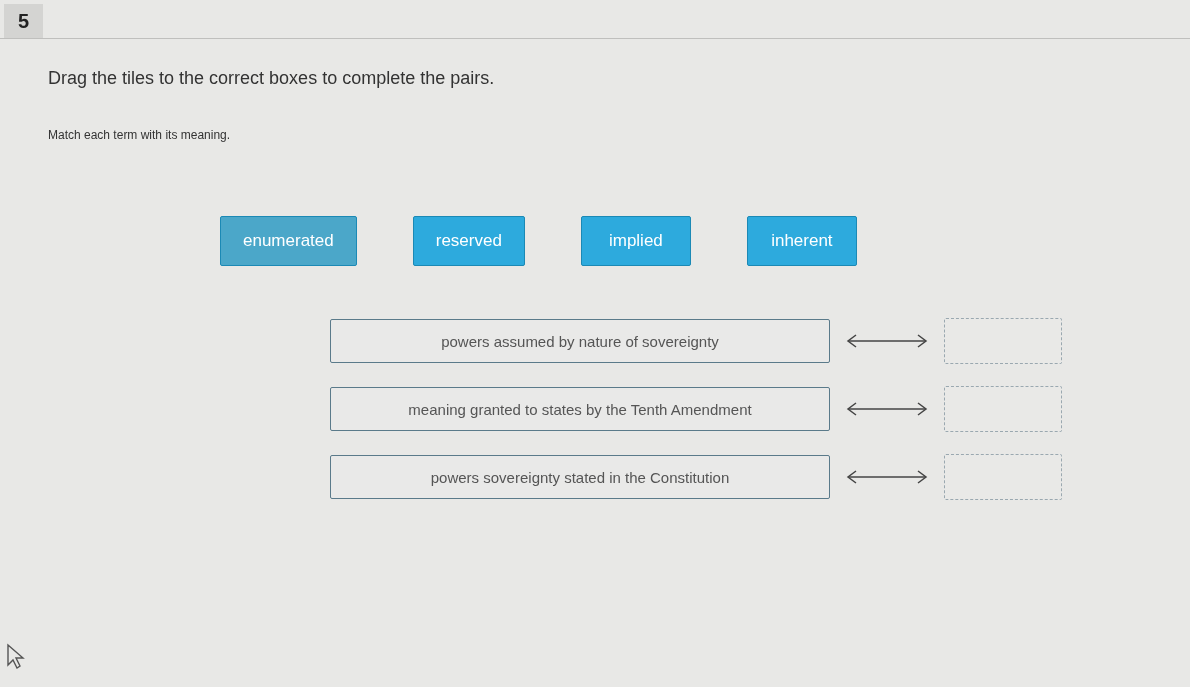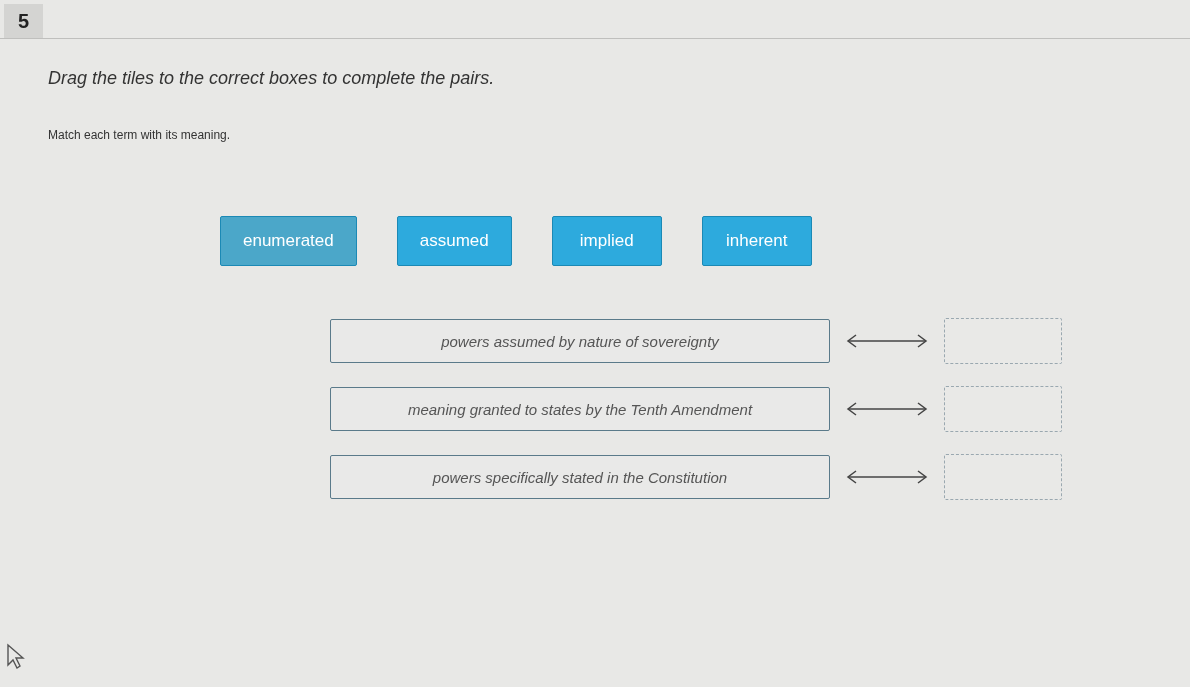--- a/index.html
+++ b/index.html
@@ -28,35 +28,34 @@
       right: 0;
       height: 1px;
       background: #bfbfbd;
     }
     .instruction1 {
       position: absolute;
       top: 68px;
       left: 48px;
       font-size: 18px;
       color: #333;
-      font-style: italic;
     }
     .instruction2 {
       position: absolute;
       top: 128px;
       left: 48px;
       font-size: 12px;
       color: #333;
     }
     .tiles-row {
       position: absolute;
       top: 216px;
       left: 220px;
       display: flex;
-      gap: 40px;
+      gap: 56px;
     }
     .tile {
       background: #2daadd;
       color: #fff;
       font-size: 17px;
       padding: 14px 22px;
       border: 1px solid #1b89b5;
       border-radius: 2px;
       cursor: grab;
       user-select: none;
@@ -82,21 +81,20 @@
       width: 500px;
       height: 44px;
       border: 1px solid #5a7a8a;
       border-radius: 2px;
       display: flex;
       align-items: center;
       justify-content: center;
       font-size: 15px;
       color: #555;
       background: rgba(255,255,255,0.08);
-      font-style: italic;
     }
     .arrow-svg {
       margin: 0 14px;
       flex-shrink: 0;
     }
     .drop-target {
       width: 118px;
       height: 46px;
       border: 1px dashed #9aa8b0;
       border-radius: 2px;
@@ -112,21 +110,21 @@
 <body>
 
 <div class="question-number">5</div>
 <div class="hr-top"></div>
 
 <div class="instruction1">Drag the tiles to the correct boxes to complete the pairs.</div>
 <div class="instruction2">Match each term with its meaning.</div>
 
 <div class="tiles-row">
   <div class="tile dimmed">enumerated</div>
-  <div class="tile">assumed</div>
+  <div class="tile">reserved</div>
   <div class="tile">implied</div>
   <div class="tile">inherent</div>
 </div>
 
 <div class="pairs">
 
   <div class="pair-row">
     <div class="definition-box">powers assumed by nature of sovereignty</div>
     <svg class="arrow-svg" width="86" height="18" viewBox="0 0 86 18">
       <line x1="4" y1="9" x2="82" y2="9" stroke="#444" stroke-width="1.5"></line>
@@ -141,21 +139,21 @@
     <svg class="arrow-svg" width="86" height="18" viewBox="0 0 86 18">
       <line x1="4" y1="9" x2="82" y2="9" stroke="#444" stroke-width="1.5"></line>
       <polyline points="12,3 4,9 12,15" fill="none" stroke="#444" stroke-width="1.5"></polyline>
       <polyline points="74,3 82,9 74,15" fill="none" stroke="#444" stroke-width="1.5"></polyline>
     </svg>
     <div class="drop-target"></div>
   </div>
 
 
   <div class="pair-row">
-    <div class="definition-box">powers specifically stated in the Constitution</div>
+    <div class="definition-box">powers sovereignty stated in the Constitution</div>
     <svg class="arrow-svg" width="86" height="18" viewBox="0 0 86 18">
       <line x1="4" y1="9" x2="82" y2="9" stroke="#444" stroke-width="1.5"></line>
       <polyline points="12,3 4,9 12,15" fill="none" stroke="#444" stroke-width="1.5"></polyline>
       <polyline points="74,3 82,9 74,15" fill="none" stroke="#444" stroke-width="1.5"></polyline>
     </svg>
     <div class="drop-target"></div>
   </div>
 
 </div>
 

